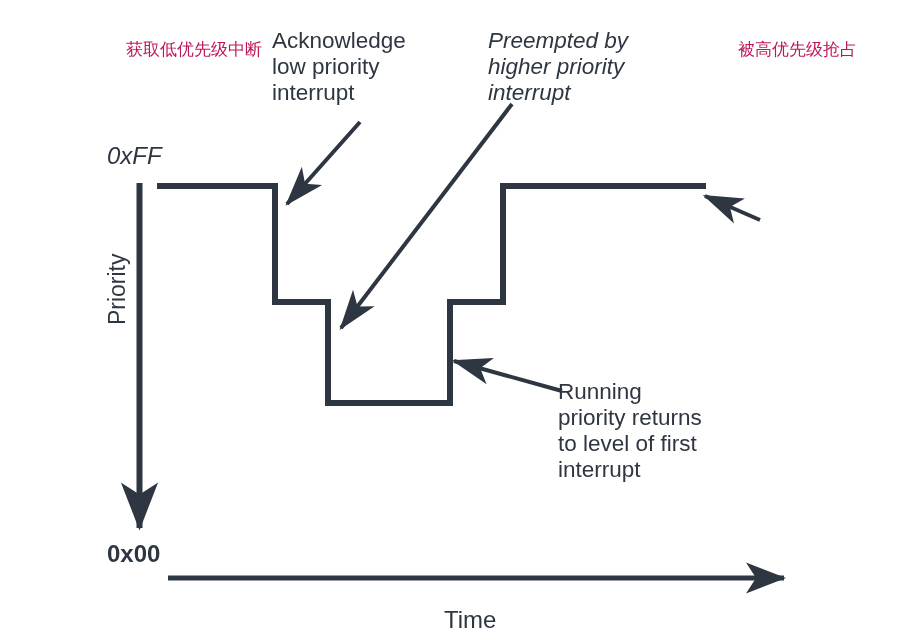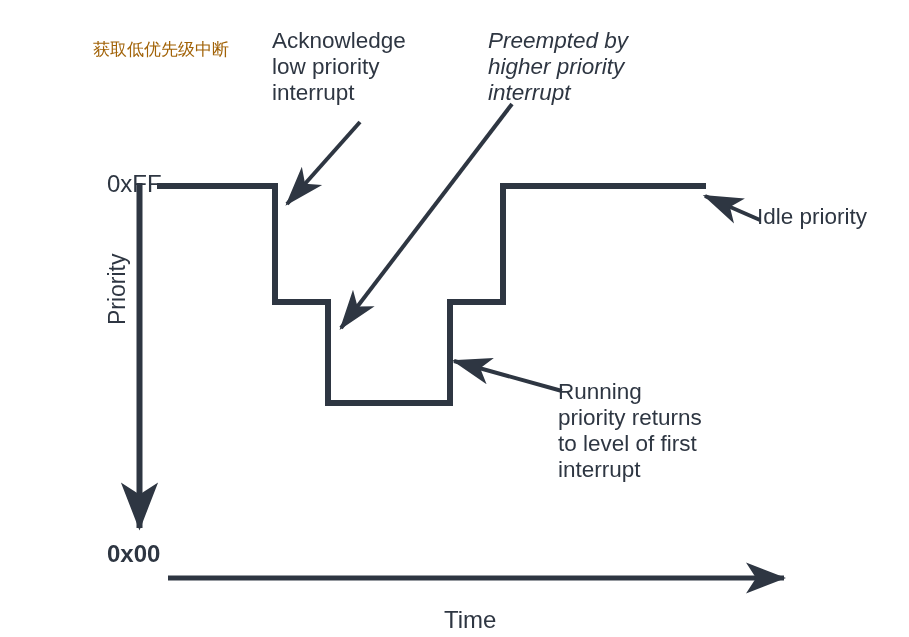--- a/index.html
+++ b/index.html
@@ -28,42 +28,43 @@
   }
   .lbl {
     position: absolute;
     color: #2e3642;
     font-family: "Liberation Sans", sans-serif;
     line-height: 1.16;
     white-space: pre;
   }
   .lbl-cn {
     position: absolute;
-    color: #a16207;
+    color: #be185d;
     font-family: "DejaVu Sans", sans-serif;
     font-size: 17px;
     line-height: 1.2;
     white-space: nowrap;
     letter-spacing: 0px;
+    margin-left: 33px;
   }
   .ann {
     font-size: 22.5px;
   }
   .axis-val {
     font-size: 24px;
     color: #2e3642;
   }
   #label-ack      { left: 272px; top: 28px;  width: 176px; }
   #label-preempt  { left: 488px; top: 28px;  width: 176px; font-style: italic; }
   #label-idle     { left: 757px; top: 204px; width: 140px; text-align: left; }
   #label-running  { left: 558px; top: 352px; width: 190px; margin-top: 27px; }
   #label-cn-acquire { left: 93px;  top: 39px; }
   #label-cn-preempt { left: 705px; top: 39px; }
   #label-cn-return  { left: 621px; top: 287px; }
-  #label-0xff  { left: 107px; top: 170px; }
+  #label-0xff  { left: 107px; top: 142px; font-style: italic; }
   #label-0x00  { left: 107px; top: 540px; font-weight: bold; }
   #label-time  { left: 444px; top: 586px; font-size: 24px; margin-top: 20px; }
   #label-priority {
     left: 62px; top: 276px;
     width: 110px;
     font-size: 23px;
     transform: rotate(-90deg);
     transform-origin: 50% 50%;
     text-align: center;
   }
@@ -99,29 +100,29 @@
   </svg>
 
   <div class="lbl ann" id="label-ack">Acknowledge
 low priority
 interrupt</div>
 
   <div class="lbl ann" id="label-preempt">Preempted by
 higher priority
 interrupt</div>
 
-  <div class="lbl ann" id="label-idle">Idle priority</div>
 
   <div class="lbl ann" id="label-running">Running
 priority returns
 to level of first
 interrupt</div>
 
   <div class="lbl-cn" id="label-cn-acquire">获取低优先级中断</div>
 
+  <div class="lbl-cn" id="label-cn-preempt">被高优先级抢占</div>
 
 
   <div class="lbl axis-val" id="label-0xff">0xFF</div>
 
   <div class="lbl axis-val" id="label-0x00">0x00</div>
 
   <div class="lbl" id="label-time">Time</div>
 
   <div class="lbl" id="label-priority">Priority</div>
 

